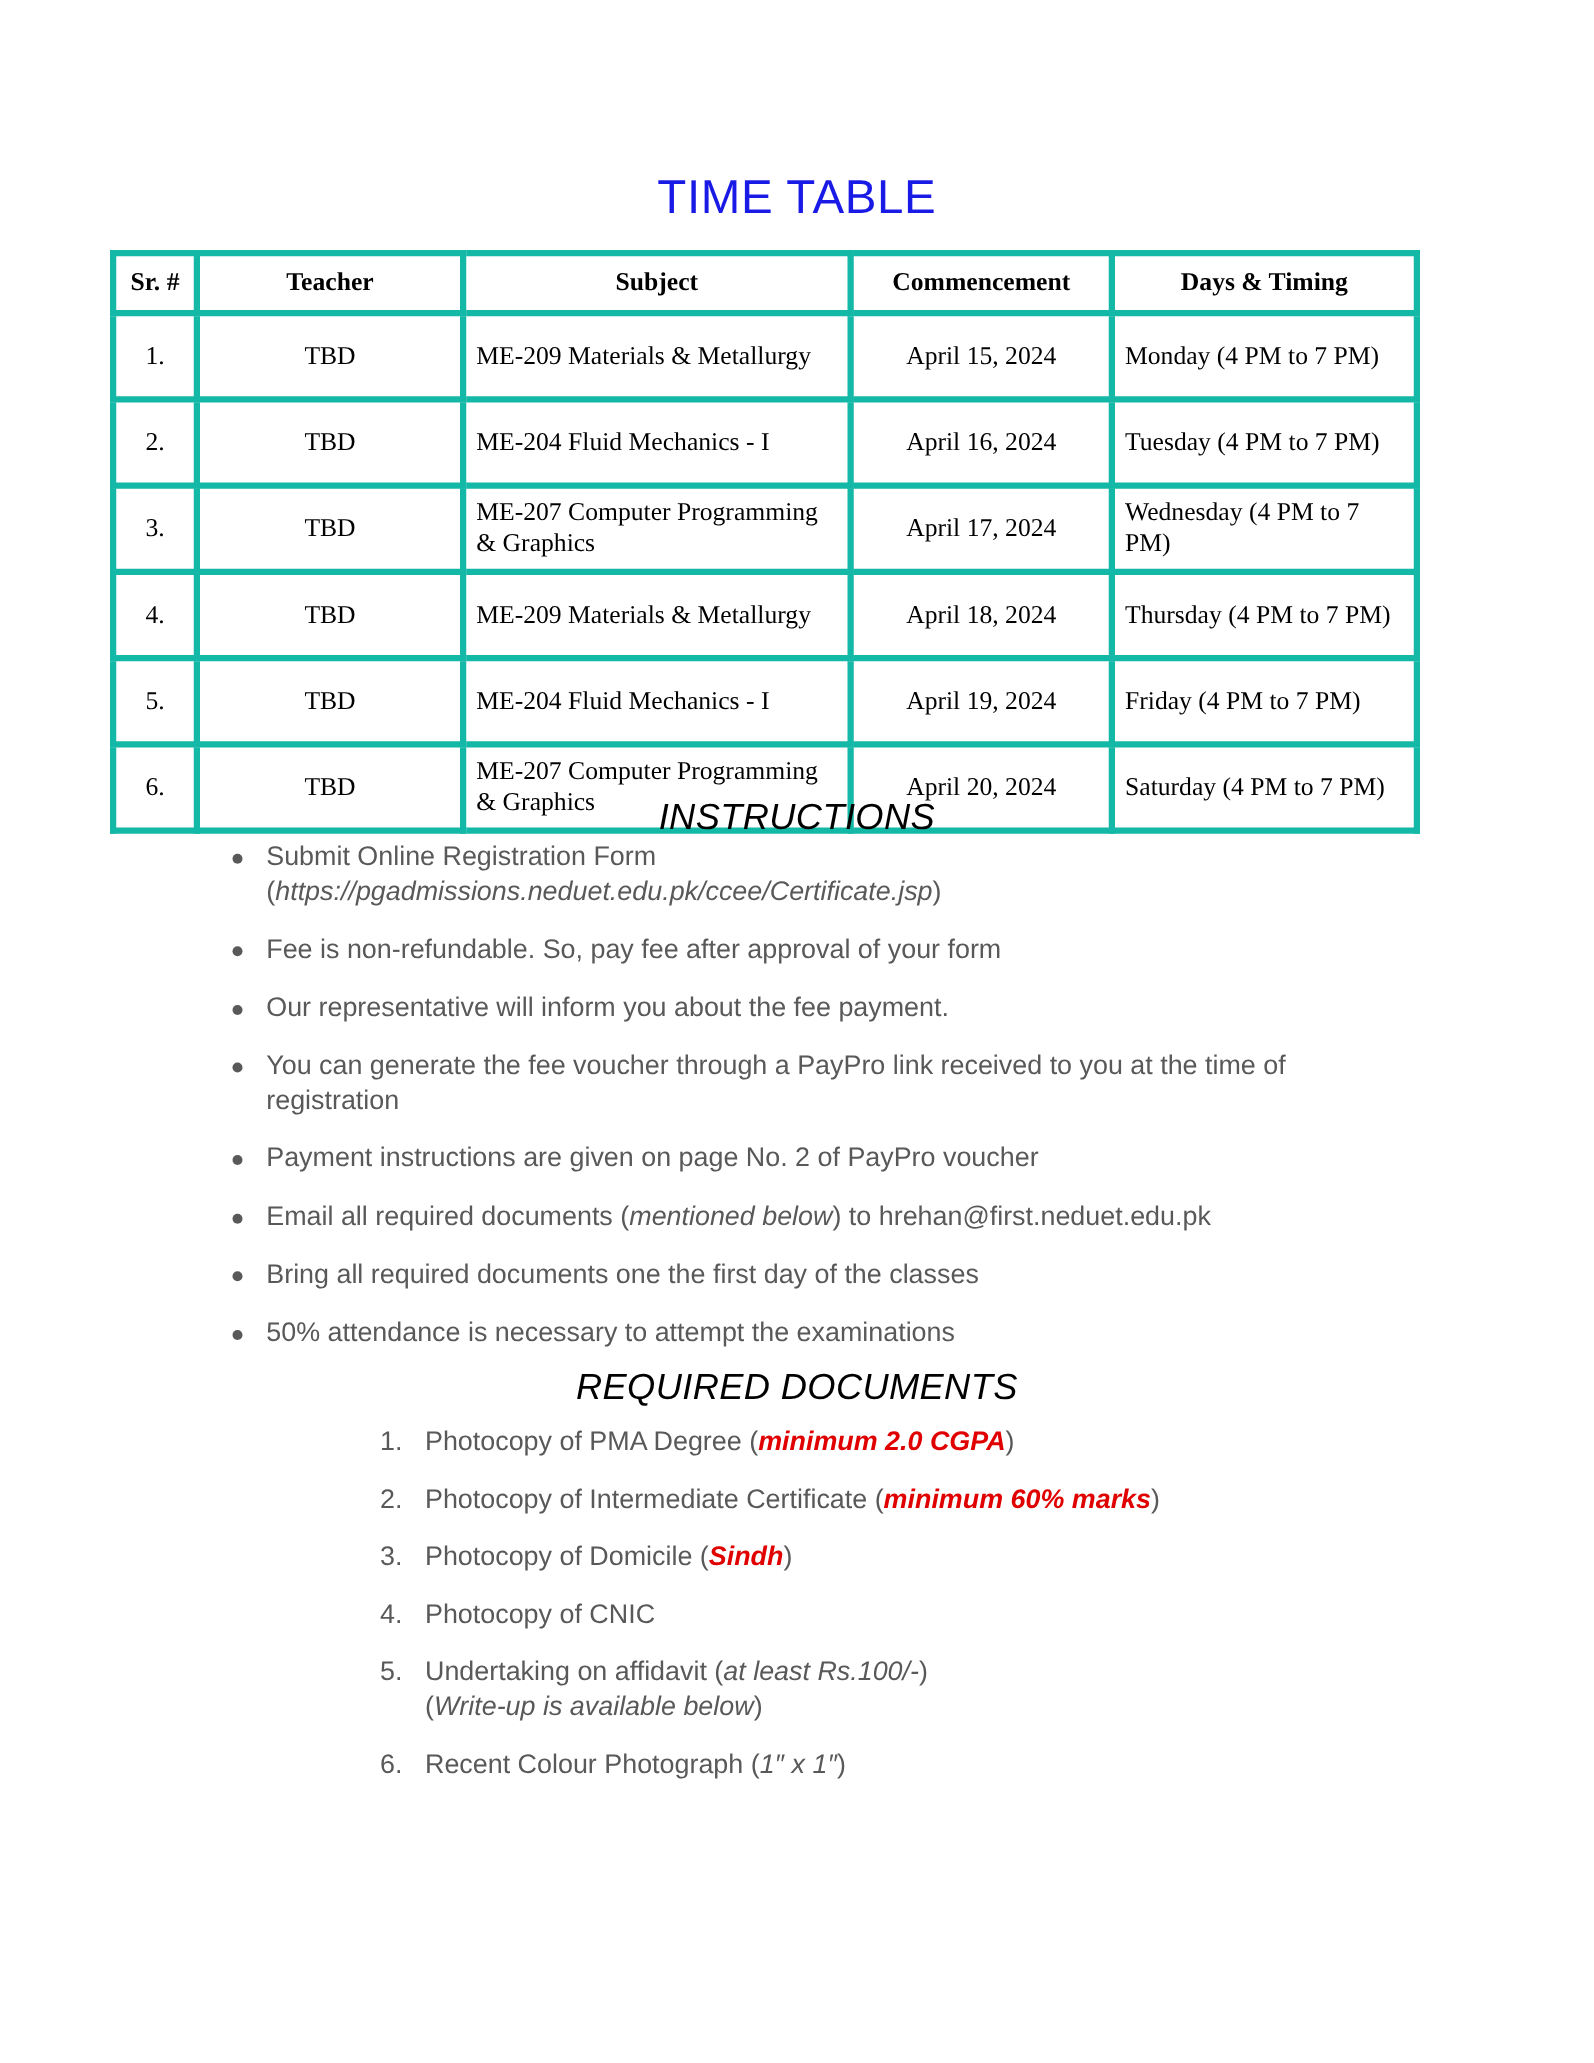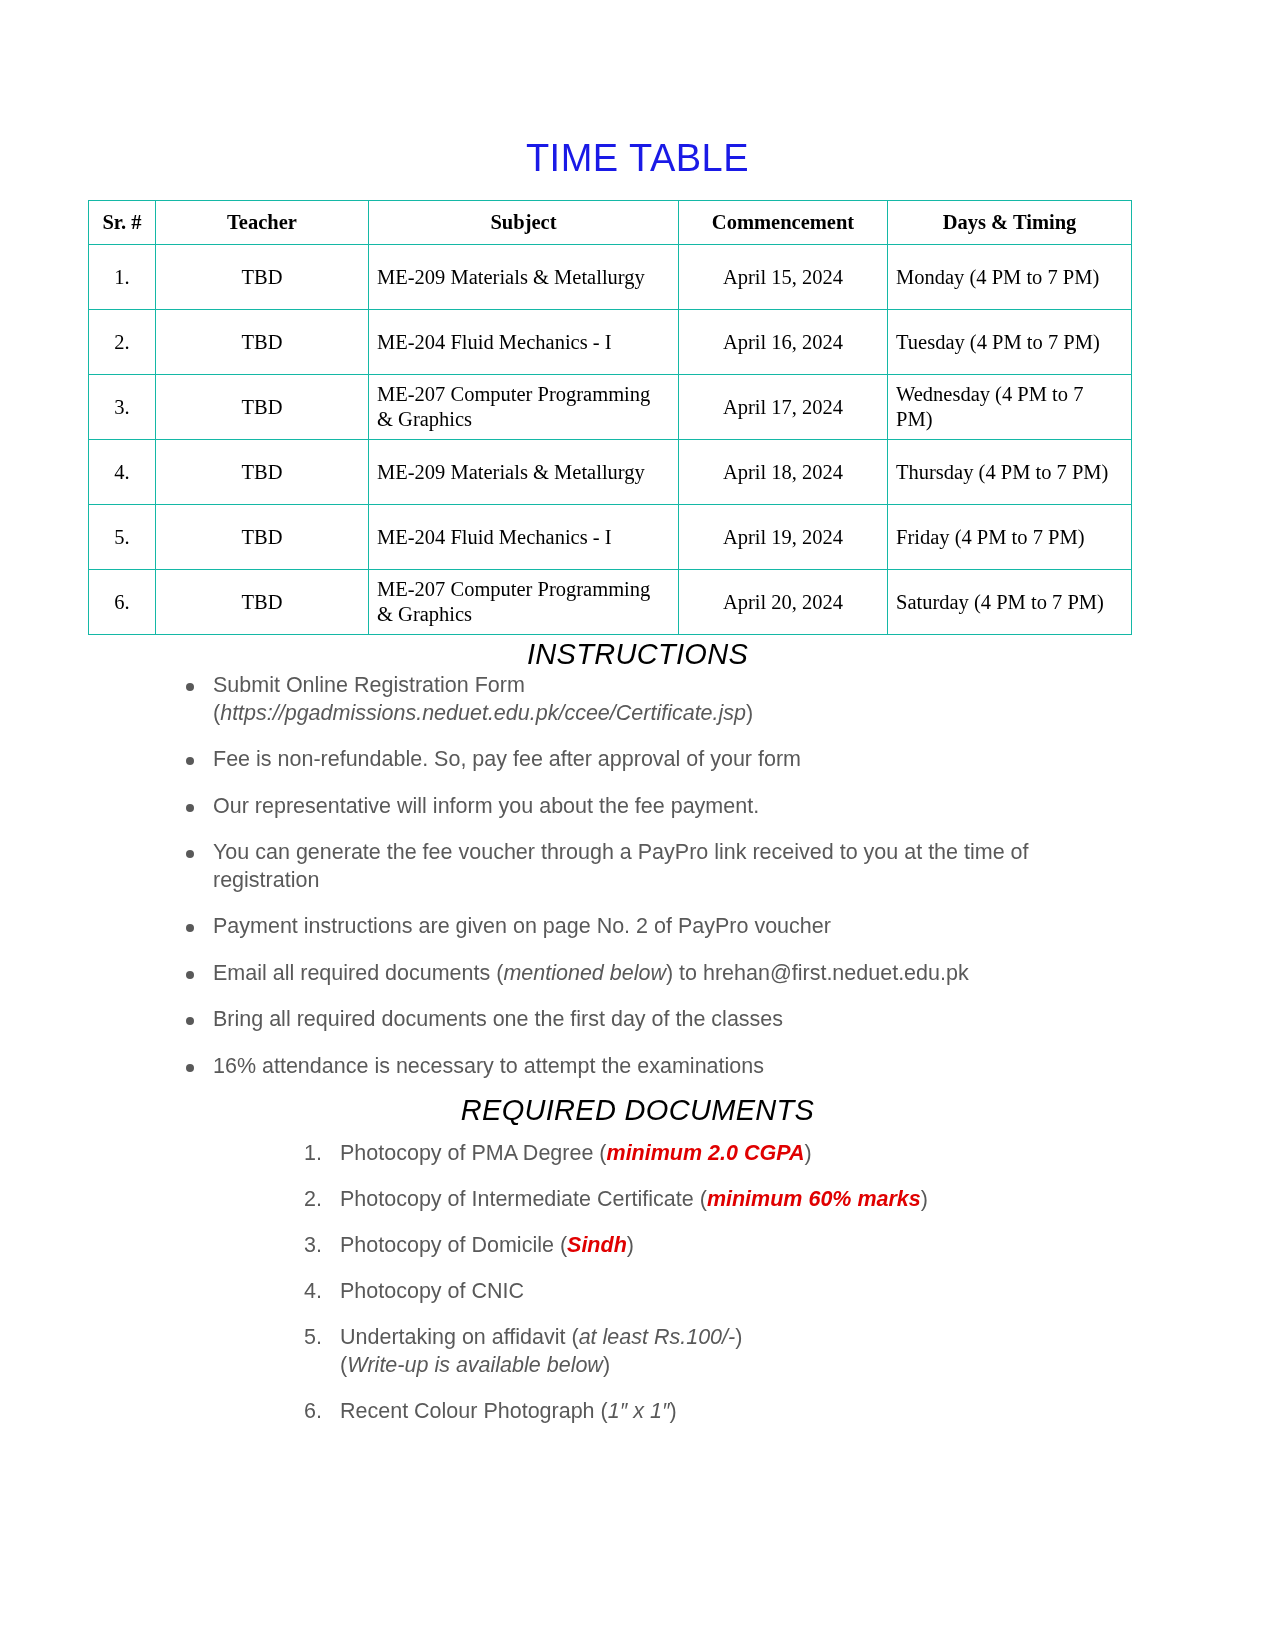--- a/index.html
+++ b/index.html
@@ -47,21 +47,21 @@
   }
   table.timetable {
     border-collapse: collapse;
     width: 1043px;
     table-layout: fixed;
     font-family: "Liberation Serif", serif;
     color: #000000;
   }
   table.timetable th,
   table.timetable td {
-    border: 1px solid #14b8a6;
+    border: 5px solid #14b8a6;
     font-size: 20.5px;
     line-height: 1.22;
     vertical-align: middle;
   }
   table.timetable th {
     font-weight: bold;
     text-align: center;
     height: 37px;
     padding: 3px 4px;
   }
@@ -270,21 +270,21 @@
       <span>Email all required documents (</span><em>mentioned below</em><span>) to hrehan@first.neduet.edu.pk</span>
     </li>
 
     <li>
       <span class="bullet"></span>
       <span>Bring all required documents one the first day of the classes</span>
     </li>
 
     <li>
       <span class="bullet"></span>
-      <span>16% attendance is necessary to attempt the examinations</span>
+      <span>50% attendance is necessary to attempt the examinations</span>
     </li>
   </ul>
 
   <div class="section-head" id="documents-heading">REQUIRED DOCUMENTS</div>
 
   <ol class="documents">
 
     <li>
       <span class="num">1.</span>
       <span>Photocopy of PMA Degree (</span><span class="red-note">minimum 2.0 CGPA</span><span>)</span>

